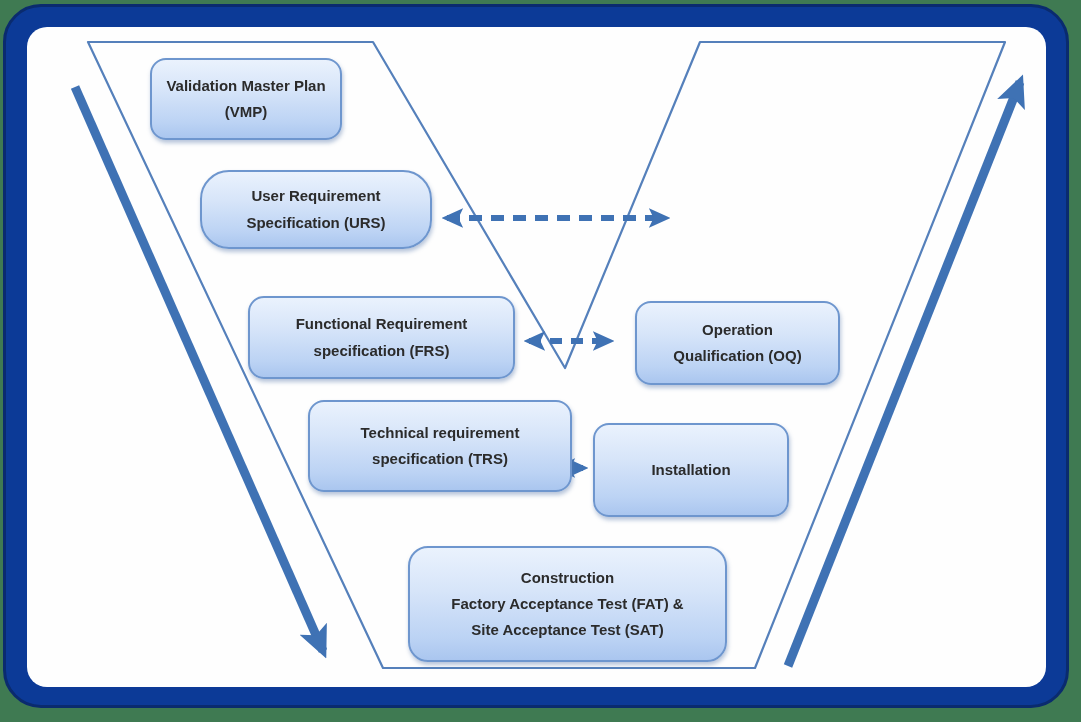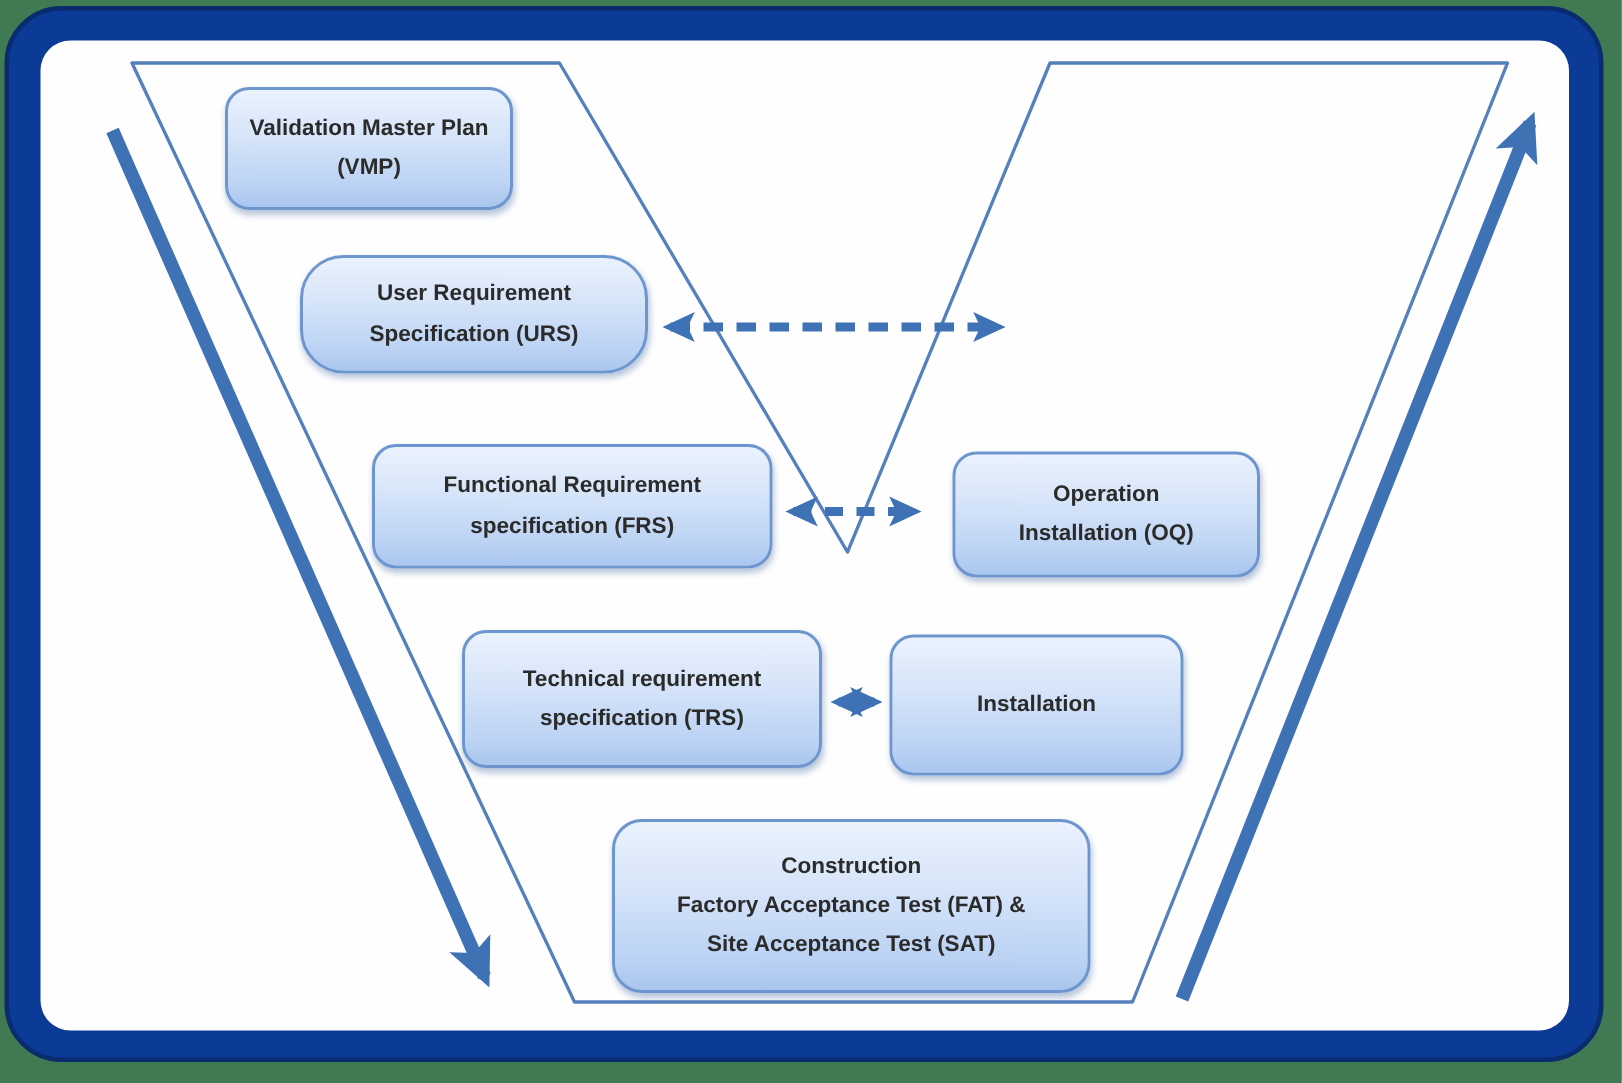--- a/index.html
+++ b/index.html
@@ -46,21 +46,21 @@
     border-radius:16px;
     box-shadow:1px 3px 4px rgba(96,126,175,0.45);
     color:#2B2B2B;
     font-size:15px;
     font-weight:700;
     line-height:1.75;
   }
   .box-vmp        {left:150px; top:58px;  width:192px; height:82px;}
   .box-urs        {left:200px; top:170px; width:232px; height:79px;border-radius:29px;}
   .box-frs        {left:248px; top:296px; width:267px; height:83px;}
-  .box-trs        {left:308px; top:420px; width:240px; height:92px;}
+  .box-trs        {left:308px; top:400px; width:264px; height:92px;}
   .box-construction{left:408px; top:546px; width:319px; height:116px; border-radius:20px;}
   .box-maintaining{left:700px; top:62px;  width:246px; height:80px;}
   .box-pq         {left:680px; top:178px; width:206px; height:79px;}
   .box-oq         {left:623px; top:301px; width:205px; height:84px;margin-left:12px;}
   .box-iq         {left:593px; top:423px; width:196px; height:94px;}
 </style>
 </head>
 <body>
 
 <div class="screen">
@@ -111,20 +111,20 @@
   <div class="box box-construction">
     <div>Construction</div>
     <div>Factory Acceptance Test (FAT) &amp;</div>
     <div>Site Acceptance Test (SAT)</div>
   </div>
 
 
 
   <div class="box box-oq">
     <div>Operation</div>
-    <div>Installation (OQ)</div>
+    <div>Qualification (OQ)</div>
   </div>
 
   <div class="box box-iq">
     <div>Installation</div>
   </div>
 
 </div>
 
 </body></html>

